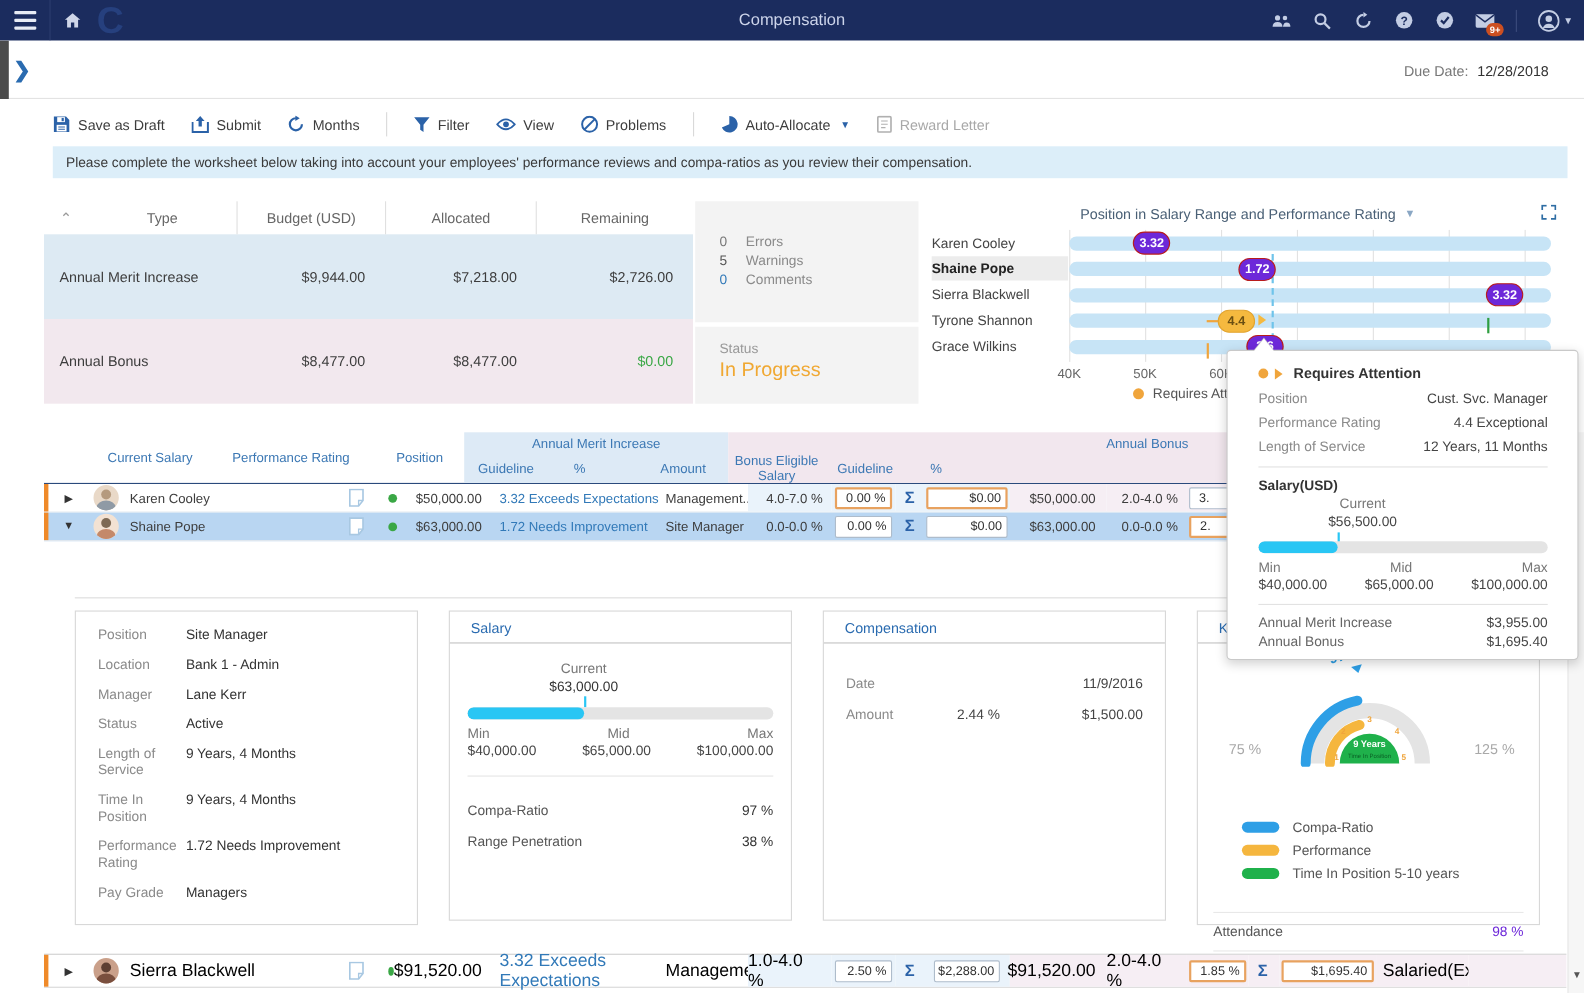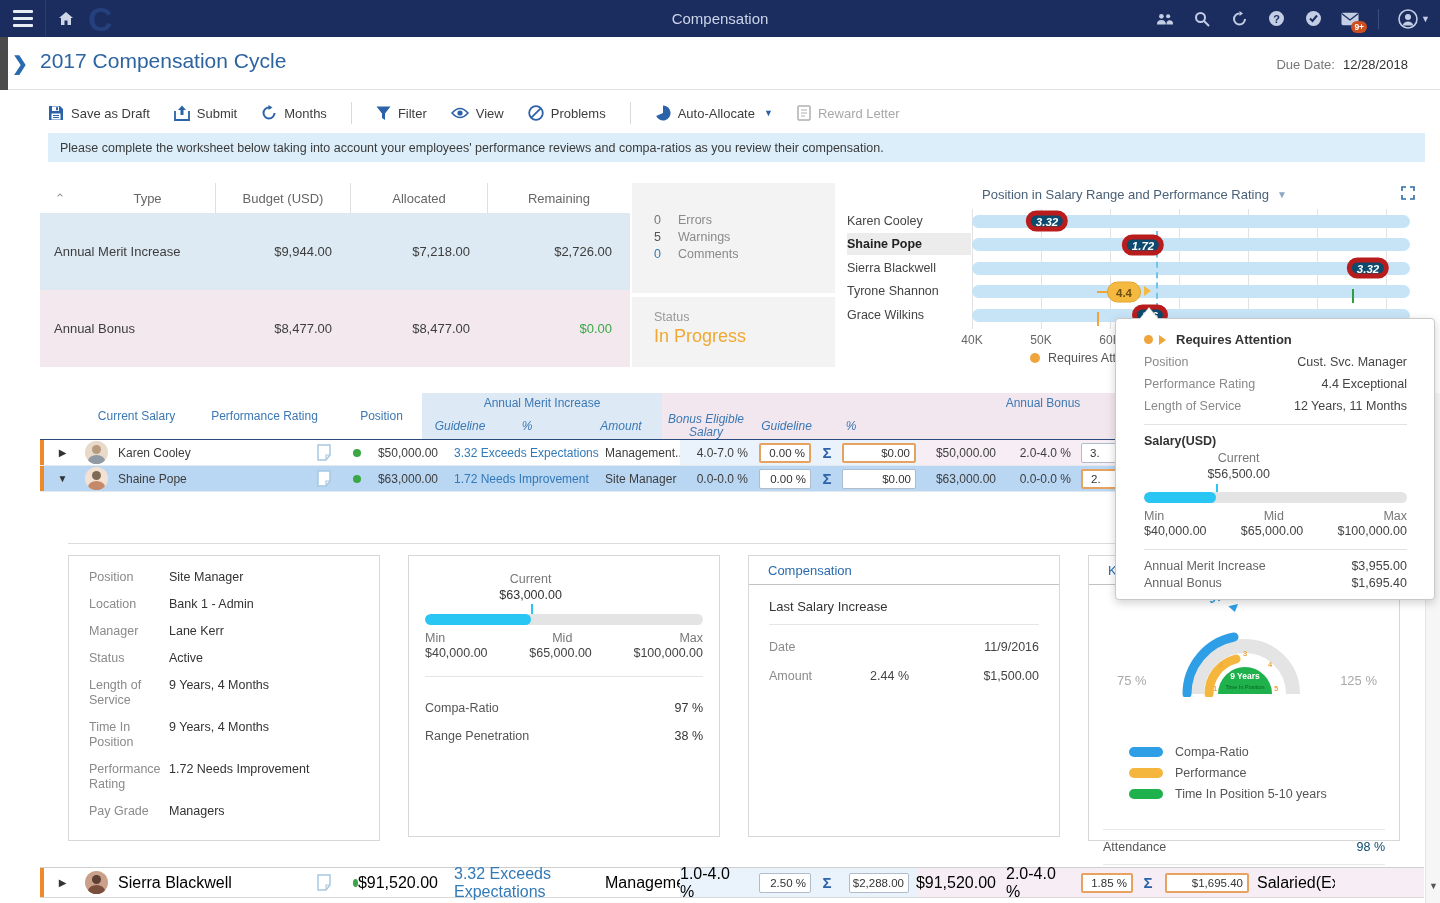--- a/index.html
+++ b/index.html
@@ -68,21 +68,21 @@
   .chart-title-row { position:absolute; left:137px; top:4px; color:#4a6076; font-size:13px; display:flex; align-items:center; gap:8px; cursor:pointer;}
   .chart-title-row .caret { color:#8aa7c4; font-size:10px;}
   .chart-expand { position:absolute; right:10px; top:3px; cursor:pointer;}
   .plot { position:absolute; left:127px; top:26px; width:438px; height:120px;}
   .gridline { position:absolute; top:0; bottom:0; width:1px; background:#e2e2e2;}
   .dashline { position:absolute; width:0; border-left:2px dashed #6fc4ea; top:22px; height:78px;}
   .crow-name { position:absolute; left:2px; width:124px; height:22px; line-height:22px; color:#444; font-size:12.5px;}
   .crow-name.sel { font-weight:bold; color:#222; background:#ececec;}
   .cbar { position:absolute; left:0; width:438px; height:13px; background:#c7e4f6; border-radius:7px;}
   .badge { position:absolute; transform:translate(-50%,-50%); min-width:34px; height:21px; border-radius:11px; display:flex; align-items:center; justify-content:center; font-size:11.5px; font-weight:bold; padding:0 5px; z-index:5;}
-  .badge.green { background:#0c4a6e; color:#fff; border:5px solid #b91c1c;font-style:italic;}
+  .badge.green { background:#6d28d9; color:#fff; border:1px solid #b91c1c;}
   .badge.orange { background:#f5b93f; color:#6b4f12; border:1px solid #e2a42f;}
   .whisk { position:absolute; height:2px; z-index:4;}
   .whisk.orange { background:#f0a53c;}
   .whisk.green { background:#2f9e41;}
   .wtick { position:absolute; width:2px; height:14px; top:-6px; z-index:4;}
   .wtick.orange { background:#f0a53c;}
   .wtick.green { background:#2f9e41;}
   .warrow { position:absolute; width:0; height:0; border-left:7px solid #f5b93f; border-top:5px solid transparent; border-bottom:5px solid transparent; z-index:5;}
   .xticks { position:absolute; left:127px; top:150px; width:438px; color:#666; font-size:12px;}
   .xticks span { position:absolute; transform:translateX(-50%);}
@@ -109,21 +109,21 @@
   .bar-fill { position:absolute; left:0; top:0; bottom:0; background:#29c6f4; border-radius:6px;}
   .mmm { display:flex; justify-content:space-between; margin-top:6px; color:#777;}
   .mmm2 { display:flex; justify-content:space-between; margin-top:1px; color:#444;}
 
   
   .grid { position:absolute; left:40px; top:393px; width:1384px; font-size:12px; color:#3d3d3d;}
   .ghead { display:flex; height:47px; border-bottom:1px solid #2a4a7c;}
   .gh-cell { display:flex; align-items:center; justify-content:center; color:#3c78b4; font-size:12px; text-align:center;}
   .ggroup { display:flex; flex-direction:column;}
   .ggroup .glabel { height:19px; display:flex; align-items:center; justify-content:center; color:#3c78b4;}
-  .ggroup .gsub { flex:1; display:flex;font-style:italic;}
+  .ggroup .gsub { flex:1; display:flex;}
   .merit-bg { background:#ddeaf6;}
   .bonus-bg { background:#f2e7ee;}
   .grow { display:flex; height:26px; align-items:center; border-bottom:1px solid #e4e9ef; position:relative; background:#fff;}
   .grow.sel { background:#b9d6f2;}
   .grow.sel .mcell, .grow.sel .bcell { background:transparent;}
   .mcell { background:#eaf3fb; height:100%; display:flex; align-items:center;}
   .bcell { background:#f6eef4; height:100%; display:flex; align-items:center;}
   .orange-edge { position:absolute; left:0; top:0; bottom:0; width:4px; background:#ef8a2a; z-index:2;}
   .exp { width:45px; text-align:center; color:#333; font-size:10px; cursor:pointer;}
   .empcell { width:258px; display:flex; align-items:center; gap:10px;}
@@ -184,21 +184,21 @@
   .gauge-ptr { position:absolute; left:105px; top:-5px; color:#2e9fe6; font-size:13px; font-weight:bold; transform:rotate(-14deg);}
   .gauge-ptr-tri { position:absolute; left:126px; top:12px; width:0; height:0; border-left:5px solid transparent; border-right:5px solid transparent; border-top:7px solid #2e9fe6; transform:rotate(-14deg);}
   .gauge-l { position:absolute; left:14px; top:80px; color:#a9a9a9; font-size:13px;}
   .gauge-r { position:absolute; right:8px; top:80px; color:#a9a9a9; font-size:13px;}
   .kpi-legend { margin:2px 0 0 26px;}
   .kl-row { display:flex; align-items:center; gap:12px; margin-bottom:7px;}
   .kl-pill { width:34px; height:10px; border-radius:5px;}
   .kl-lbl { color:#555; font-size:12.5px;}
   .kpi-stat { display:flex; justify-content:space-between; border-top:1px solid #e8e8e8; padding:10px 0 2px 0; margin-top:8px;}
   .kpi-stat .l { color:#555;}
-  .kpi-stat .v { color:#0c4a6e;}
+  .kpi-stat .v { color:#6d28d9;}
 
   
   .bottomrow { position:absolute; left:40px; top:867px; width:1384px;}
   .bottomrow .grow { height:31px; border-top:1px solid #cfcfcf; border-bottom:1px solid #d8d8d8;}
   .vscroll { position:absolute; right:0; top:393px; width:15px; bottom:0; background:#f6f6f6; border-left:1px solid #e6e6e6; z-index:3;}
   .vscroll .down { position:absolute; bottom:12px; left:3px; color:#555; font-size:9px; cursor:pointer;}
 </style>
 </head>
 <body>
 
@@ -267,21 +267,20 @@
             <path d="M4.5 16.5 Q6 12.5 10 12.5 Q14 12.5 15.5 16.5" fill="#c3cde4"></path>
           </svg>
         <span class="avatar-caret">▼</span>
       </div>
     </div>
   </div>
 
   <div class="pg-header">
     <div class="side-sliver"></div>
     <div class="pg-chev">❯</div>
-    <div class="pg-title">2017 Compensation Cycle</div>
     <div class="due">
       <span class="lbl">Due Date:</span><span class="val">12/28/2018</span>
     </div>
   </div>
 
   <div class="toolbar">
     <div class="tbtn">
       <svg width="16" height="16" viewBox="0 0 16 16">
           <path d="M1 1 H12 L15 4 V15 H1 Z" fill="#2b62a8"></path>
           <rect x="4" y="1.5" width="7" height="4.5" fill="#fff"></rect>
@@ -584,20 +583,21 @@
           <span class="g-val">1.72 Needs Improvement</span>
         </div>
       <div class="g-row" style="margin-bottom:0;">
           <span class="g-lbl">Pay Grade</span>
           <span class="g-val">Managers</span>
         </div>
     </div>
   </div>
 
   <div class="card" style="left:408px; height:282px;">
+    <div class="card-h">Salary</div>
     <div class="card-b" style="padding:10px 16px;">
       <div class="sal-cur">
         <span class="cl" style="left:38%;">Current</span>
         <span class="cv" style="left:38%;">$63,000.00</span>
         <span class="sal-tick" style="left:38%;"></span>
       </div>
       <div class="bar-track">
           <div class="bar-fill" style="width:38%;"></div>
         </div>
       <div class="mmm">
@@ -618,21 +618,20 @@
       <div class="kv" style="margin-top:14px;">
           <span class="l">Range Penetration</span>
           <span class="v">38 %</span>
         </div>
     </div>
   </div>
 
   <div class="card" style="left:748px; height:282px;">
     <div class="card-h">Compensation</div>
     <div class="card-b" style="padding:14px 20px;">
-      <div class="c-section">Last Salary Increase</div>
       <div class="c-row">
           <span class="l">Date</span>
           <span class="v">11/9/2016</span>
         </div>
       <div class="c-row">
           <span class="l">Amount</span>
           <span class="m">2.44 %</span>
           <span class="v">$1,500.00</span>
         </div>
     </div>

